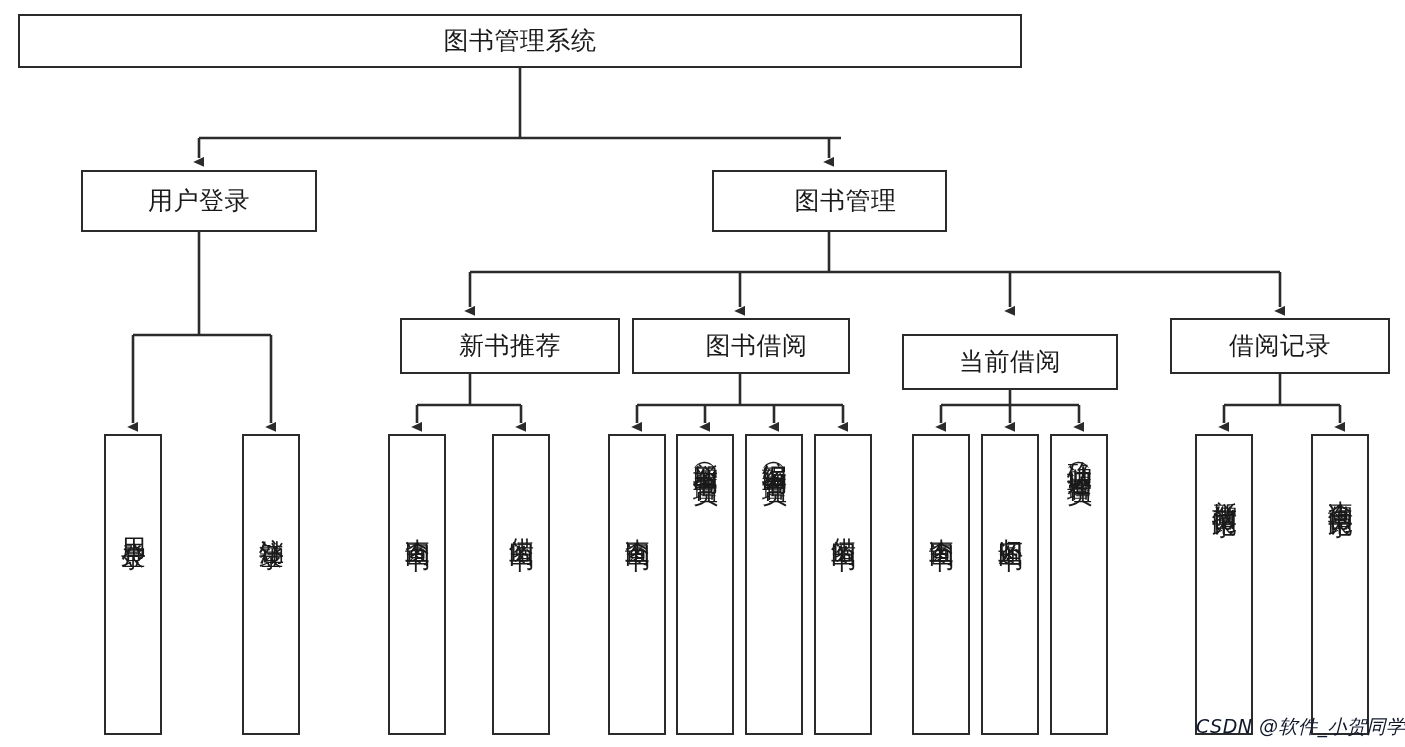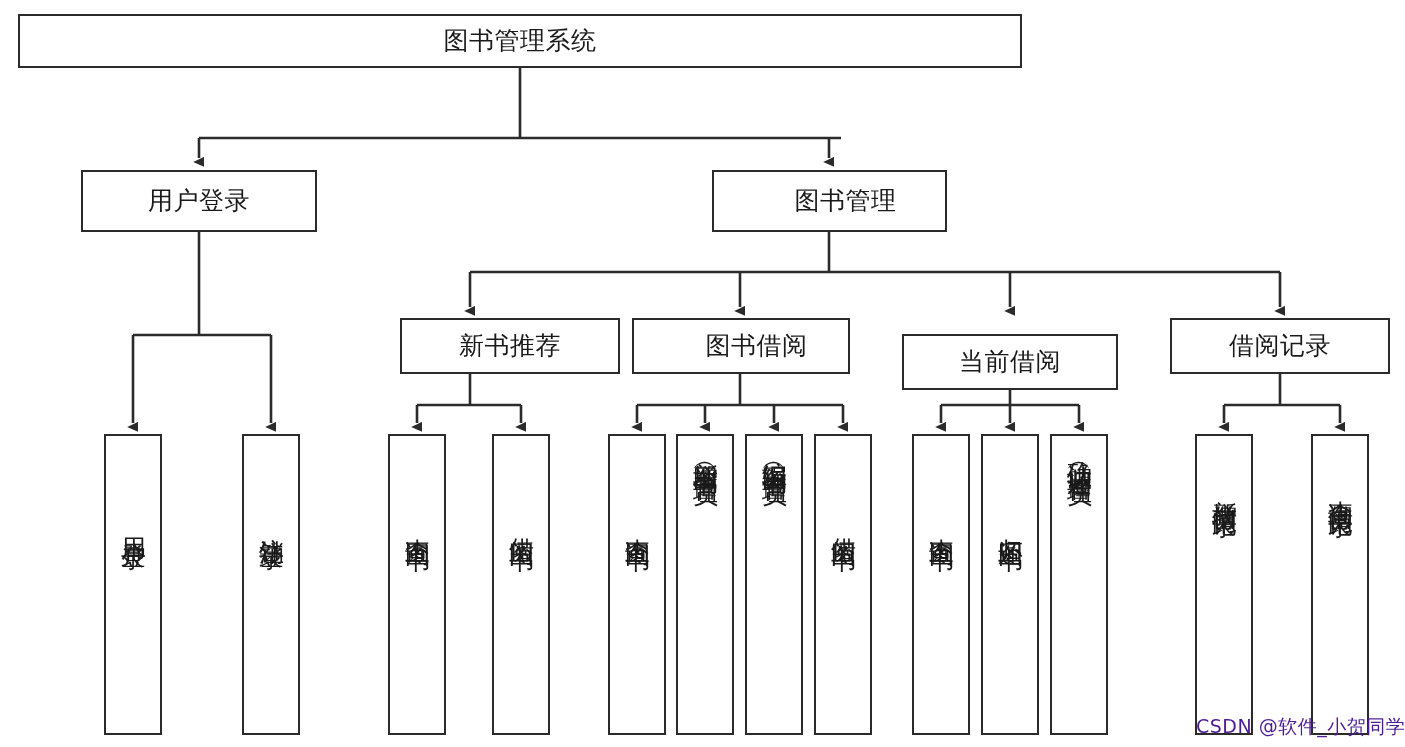--- a/index.html
+++ b/index.html
@@ -60,25 +60,26 @@
     font-size: 25px;
     line-height: 1.12;
     letter-spacing: 3px;
     white-space: pre;
   }
   .watermark {
     position: absolute;
     left: 1196px;
     top: 714px;
     font-size: 19px;
-    color: #4c1d95;
+    color: #0f172a;
     letter-spacing: 0.5px;
     white-space: nowrap;
     z-index: 5;
     pointer-events: none;
+    font-style: italic;
   }
 </style>
 </head>
 <body>
 
 <div id="canvas">
 
   <svg id="edges" viewBox="0 0 1405 747" xmlns="http://www.w3.org/2000/svg">
     <defs>
       <marker id="arrow" markerWidth="10" markerHeight="11" refX="1.2" refY="5.2" orient="auto" markerUnits="userSpaceOnUse">

